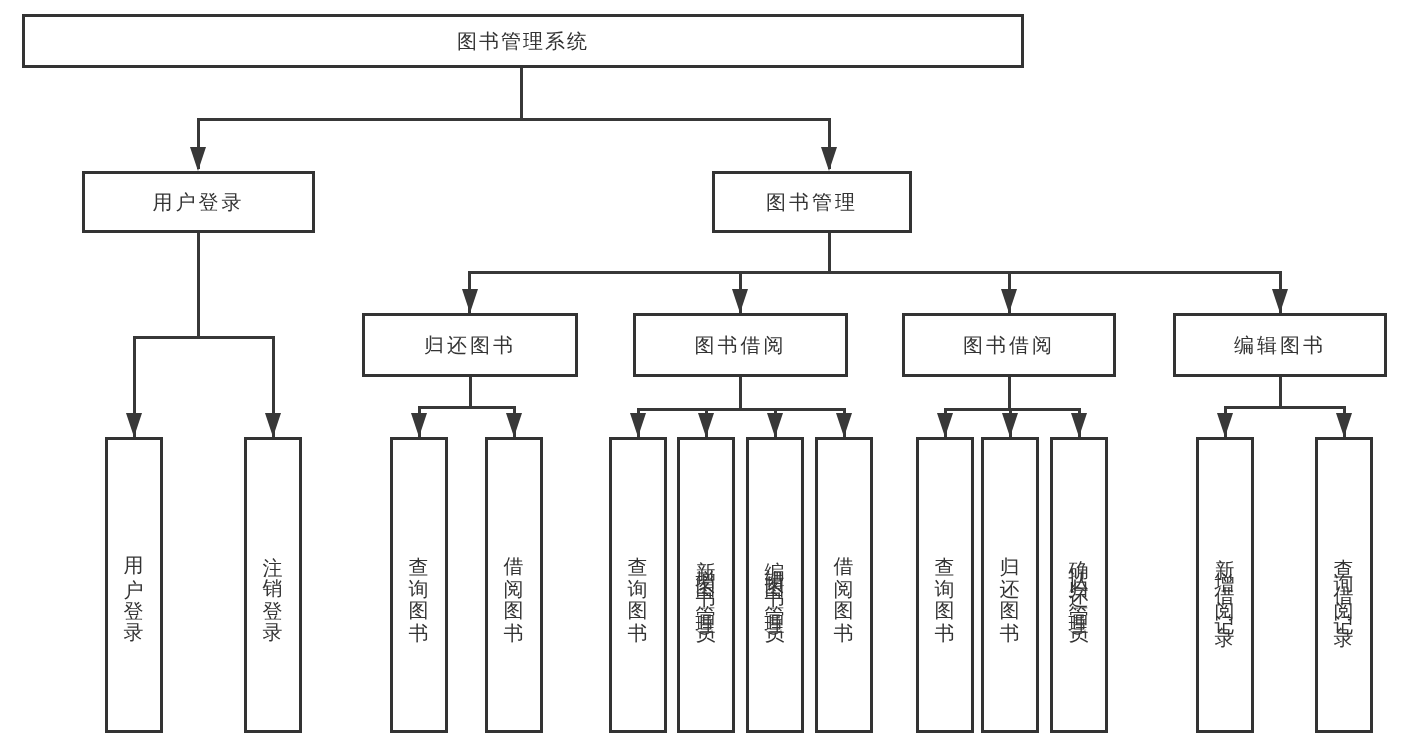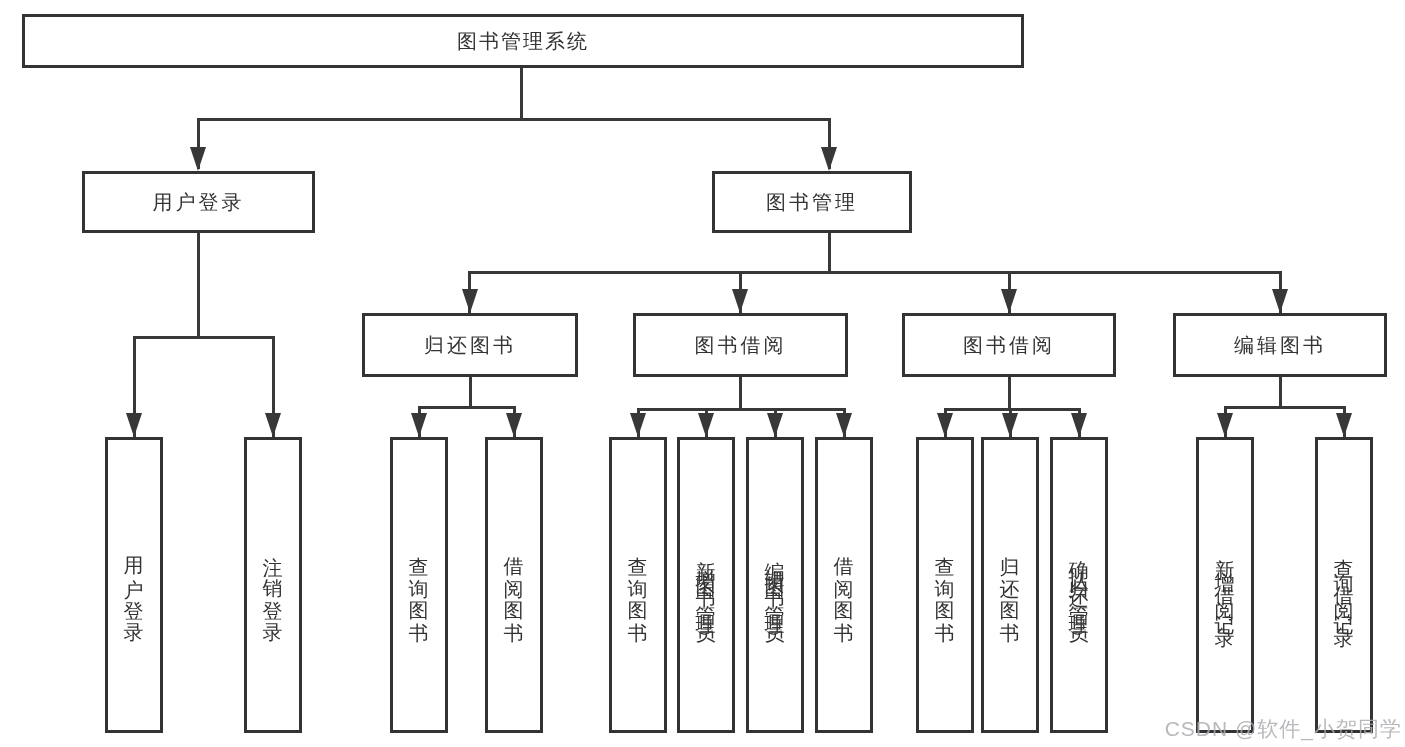--- a/index.html
+++ b/index.html
@@ -158,15 +158,14 @@
   <div class="line" style="left:1078px;top:408px;width:3px;height:29px"></div>
   <div class="arr" style="left:1071px;top:413px"></div>
 
   <div class="line" style="left:1279px;top:377px;width:3px;height:31px"></div>
   <div class="line" style="left:1224px;top:406px;width:122px;height:3px"></div>
   <div class="line" style="left:1224px;top:406px;width:3px;height:31px"></div>
   <div class="arr" style="left:1217px;top:413px"></div>
   <div class="line" style="left:1343px;top:406px;width:3px;height:31px"></div>
   <div class="arr" style="left:1336px;top:413px"></div>
 
-  <div class="watermark">CSDN @软件_小贺同学</div>
 
 </div>
 
 </body></html>

